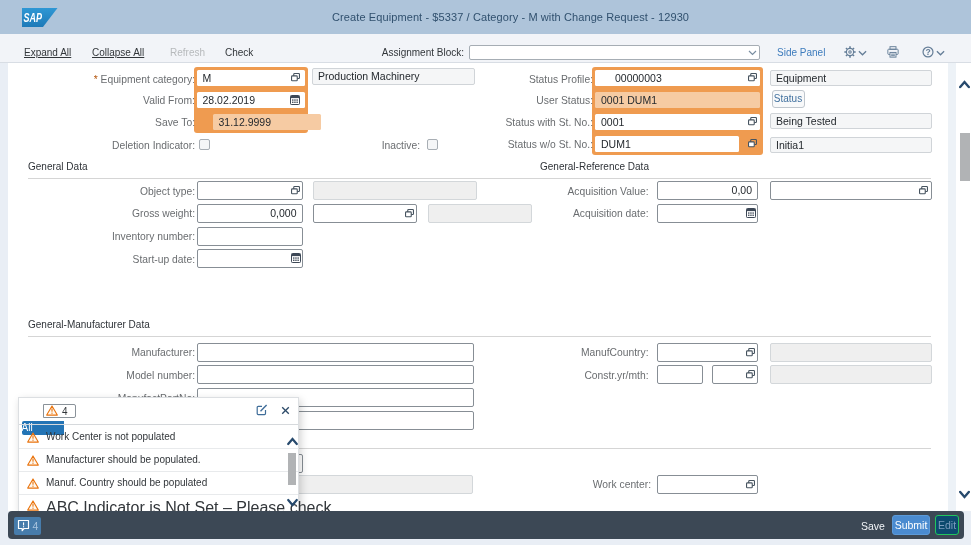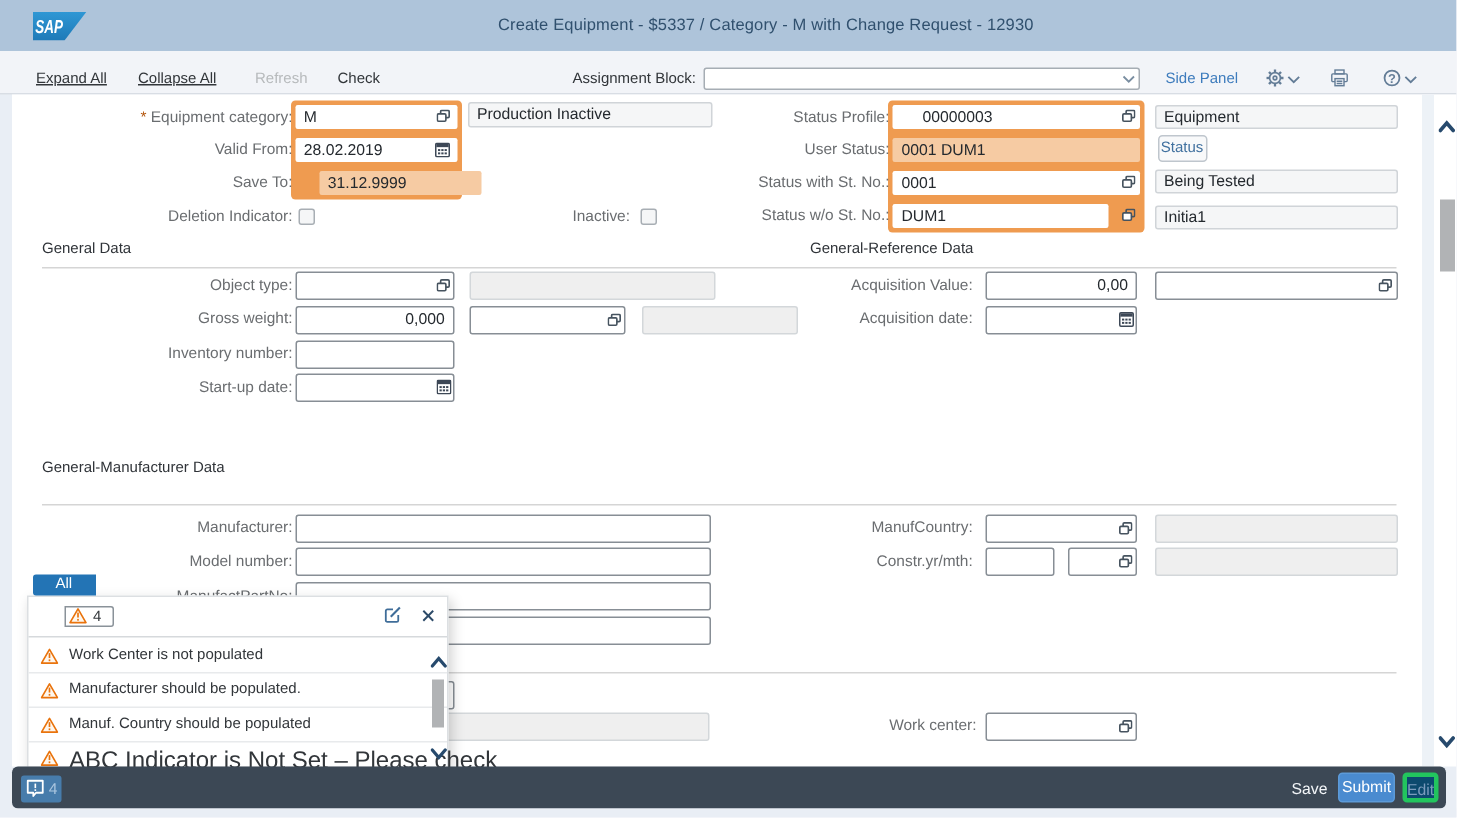--- a/index.html
+++ b/index.html
@@ -106,21 +106,21 @@
 
   <div class="lblr" style="right:776px;top:78.5px;"><span style="color:#b3550c;">* </span>Equipment category:</div>
   <div class="abs" style="left:193.5px;top:67.4px;width:114px;height:66px;background:#ef9b50;border-radius:3px;"></div>
   <div class="wrow" style="left:196.5px;top:70.4px;width:108px;">M</div>
   <div class="wrow" style="left:196.5px;top:92.3px;width:108px;">28.02.2019</div>
   <div class="wrow fill" style="left:196.5px;top:114.2px;width:108px;margin-left:16px;">31.12.9999</div>
   <svg class="ficon" style="left:290.5px;top:73.4px;" width="9" height="9" viewBox="0 0 9 9">
     <rect x="2.75" y="0.55" width="5.7" height="4.9" rx="0.8" fill="none" stroke="#46535f" stroke-width="1.1"></rect>
     <rect x="0.55" y="2.9" width="5.7" height="4.9" rx="0.8" fill="#fff" stroke="#46535f" stroke-width="1.1"></rect>
   </svg>
-  <div class="fld ro" style="left:312px;top:68.3px;width:162.5px;height:16.5px;line-height:15px;">Production Inactive</div>
+  <div class="fld ro" style="left:312px;top:68.3px;width:162.5px;height:16.5px;line-height:15px;">Production Machinery</div>
 
   <div class="lblr" style="right:776px;top:100.4px;">Valid From:</div>
   <svg class="ficon" style="left:290px;top:95.3px;" width="10" height="10" viewBox="0 0 10 10">
     <rect x="0.5" y="0.5" width="9" height="9" rx="0.8" fill="#fff" stroke="#3d4856"></rect>
     <rect x="0.9" y="0.9" width="8.2" height="2.2" fill="#3d4856"></rect>
     <g fill="#3d4856">
       <rect x="2" y="4.4" width="1.5" height="1.3"></rect>
       <rect x="4.2" y="4.4" width="1.5" height="1.3"></rect>
       <rect x="6.4" y="4.4" width="1.5" height="1.3"></rect>
       <rect x="2" y="6.6" width="1.5" height="1.3"></rect>
@@ -220,21 +220,21 @@
     <g fill="#3d4856">
       <rect x="2" y="4.4" width="1.5" height="1.3"></rect>
       <rect x="4.2" y="4.4" width="1.5" height="1.3"></rect>
       <rect x="6.4" y="4.4" width="1.5" height="1.3"></rect>
       <rect x="2" y="6.6" width="1.5" height="1.3"></rect>
       <rect x="4.2" y="6.6" width="1.5" height="1.3"></rect>
       <rect x="6.4" y="6.6" width="1.5" height="1.3"></rect>
     </g>
   </svg>
 
-  <div class="shead" style="left:28px;top:312px;">General-Manufacturer Data</div>
+  <div class="shead" style="left:28px;top:324px;">General-Manufacturer Data</div>
   <div class="sline" style="top:335.7px;"></div>
 
   <div class="lblr" style="right:776px;top:352px;">Manufacturer:</div>
   <div class="fld" style="left:196.5px;top:342.5px;width:277px;"></div>
   <div class="lblr" style="right:776px;top:374.8px;">Model number:</div>
   <div class="fld" style="left:196.5px;top:365.3px;width:277px;"></div>
   <div class="lblr" style="right:776px;top:397.6px;">ManufactPartNo:</div>
   <div class="fld" style="left:196.5px;top:388.1px;width:277px;"></div>
   <div class="fld" style="left:196.5px;top:410.9px;width:277px;"></div>
 
@@ -267,21 +267,21 @@
 
   <svg class="abs" style="left:959px;top:80px;" width="11" height="9" viewBox="0 0 11 9">
     <polyline points="1.2,7 5.5,2 9.8,7" fill="none" stroke="#274a6d" stroke-width="2.4" stroke-linecap="round"></polyline>
   </svg>
   <div class="abs" style="left:959.5px;top:133px;width:10px;height:48px;background:#b1b3b5;"></div>
   <svg class="abs" style="left:959px;top:490px;" width="11" height="9" viewBox="0 0 11 9">
     <polyline points="1.2,2 5.5,7 9.8,2" fill="none" stroke="#274a6d" stroke-width="2.4" stroke-linecap="round"></polyline>
   </svg>
 
   <div class="abs" style="left:18px;top:397px;width:281px;height:115px;background:#fff;border:1px solid #dcdfe2;box-shadow:2px 3px 8px rgba(0,0,0,0.18);"></div>
-  <div class="abs" style="left:21.5px;top:383px;width:42px;height:14px;background:#2374b5;border-radius:2px 0 0 2px;color:#fff;font-size:10px;line-height:14px;text-align:center;">All</div>
+  <div class="abs" style="left:21.5px;top:421px;width:42px;height:14px;background:#2374b5;border-radius:2px 0 0 2px;color:#fff;font-size:10px;line-height:14px;text-align:left;">All</div>
   <div class="abs" style="left:42.5px;top:403.5px;width:33px;height:14px;background:#fff;border:1px solid #8a9299;border-radius:0 2px 2px 0;"></div>
   <svg class="abs" style="left:46px;top:405px;" width="12" height="11" viewBox="0 0 12 11">
     <path d="M6 0.9 L11.3 10.1 H0.7 Z" fill="#fef7ee" stroke="#e9730c" stroke-width="1.1" stroke-linejoin="round"></path>
     <rect x="5.45" y="3.4" width="1.1" height="3.3" fill="#e9730c"></rect>
     <rect x="5.45" y="7.6" width="1.1" height="1.2" fill="#e9730c"></rect>
   </svg>
   <div class="abs" style="left:62px;top:406px;color:#32363a;font-size:10px;">4</div>
   <svg class="abs" style="left:256px;top:404px;" width="12" height="12" viewBox="0 0 12 12">
     <path d="M9.5 6 v3.6 a1 1 0 0 1 -1 1 H2.2 a1 1 0 0 1 -1 -1 V3.3 a1 1 0 0 1 1 -1 H6" fill="none" stroke="#3f6d99" stroke-width="1.2"></path>
     <line x1="4.5" y1="7.2" x2="10.6" y2="1" stroke="#3f6d99" stroke-width="1.4"></line>
@@ -334,14 +334,14 @@
   <div id="footer"></div>
   <div class="abs" style="left:14px;top:517px;width:27px;height:17.5px;background:#477cab;border-radius:2px;"></div>
   <svg class="abs" style="left:17px;top:519px;" width="13" height="13" viewBox="0 0 13 13">
     <path d="M1.5 1.5 h10 v8 h-4.5 l-1.8 2.2 v-2.2 h-3.7 Z" fill="none" stroke="#fff" stroke-width="1.2" stroke-linejoin="round"></path>
     <rect x="6" y="3.4" width="1.1" height="3" fill="#fff"></rect>
     <rect x="6" y="7.2" width="1.1" height="1.1" fill="#fff"></rect>
   </svg>
   <div class="abs" style="left:32.5px;top:520px;color:#a9c4de;font-size:10.5px;">4</div>
   <div class="abs" style="left:861px;top:520px;color:#f2f5f8;font-size:10.5px;">Save</div>
   <div class="abs" style="left:892px;top:515px;width:38px;height:19.5px;background:#4a8bd0;border:1px solid #5c9ad8;border-radius:3px;color:#fff;font-size:10.5px;line-height:18px;text-align:center;">Submit</div>
-  <div class="abs" style="left:935px;top:515px;width:24px;height:19.5px;background:#0c4a6e;border:3px solid #22c55e;border-radius:3px;color:#7b9cbd;font-size:10.5px;line-height:18px;text-align:center;">Edit</div>
+  <div class="abs" style="left:935px;top:515px;width:24px;height:19.5px;background:#0c4a6e;border:1px solid #22c55e;border-radius:3px;color:#7b9cbd;font-size:10.5px;line-height:18px;text-align:center;">Edit</div>
   <div id="pagebottom"></div>
 
 </body></html>

